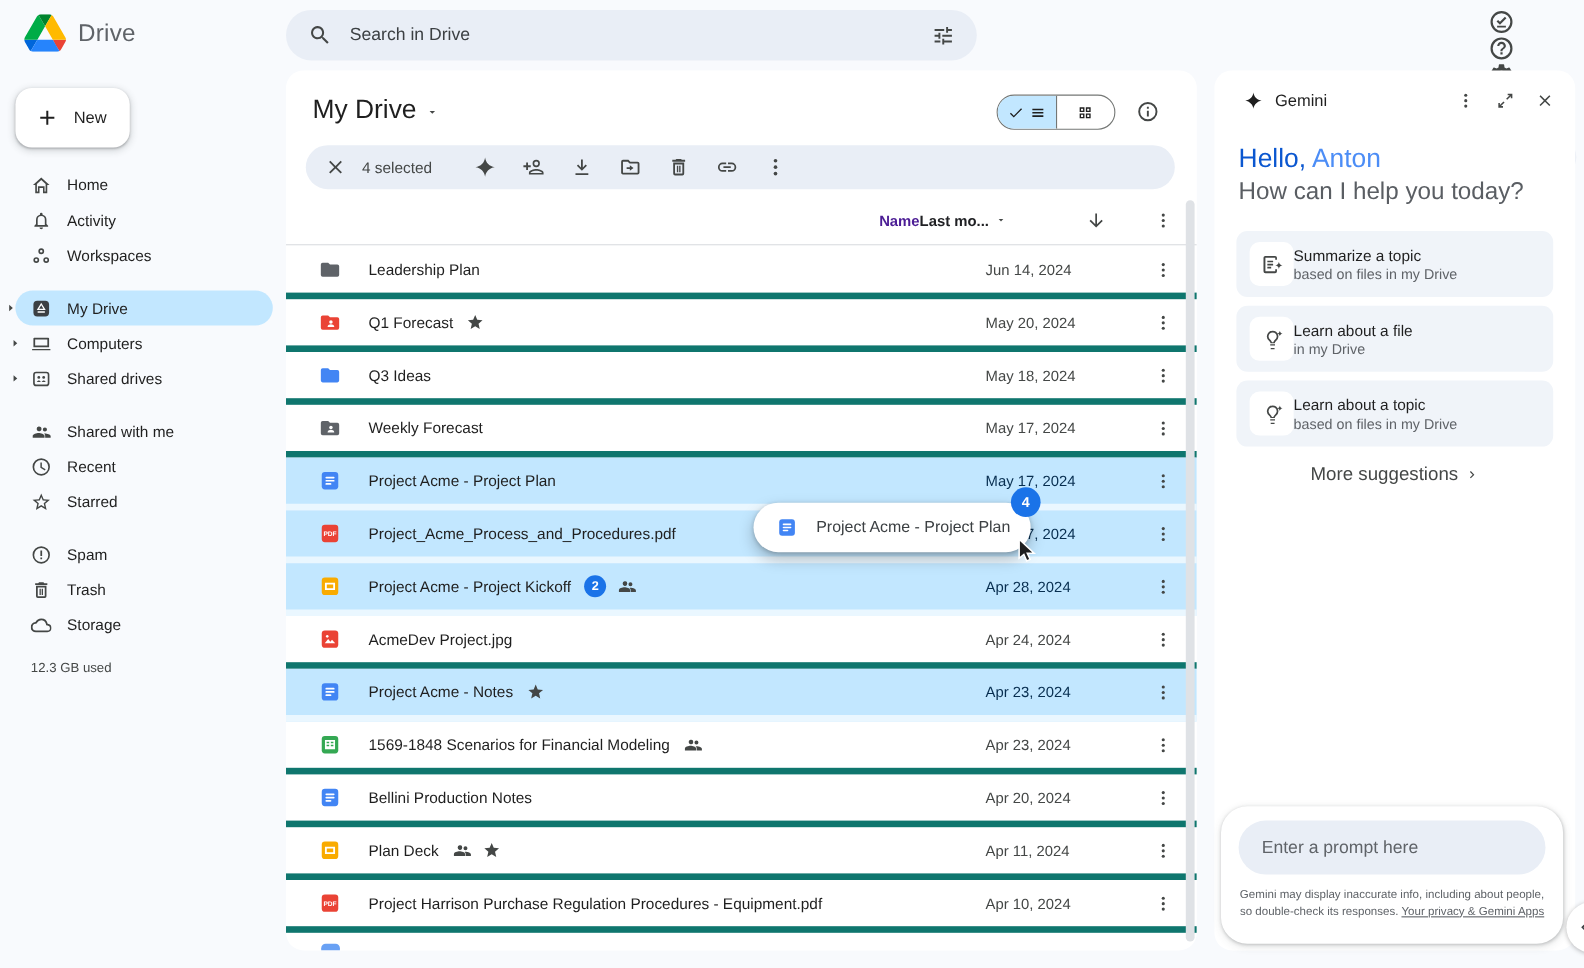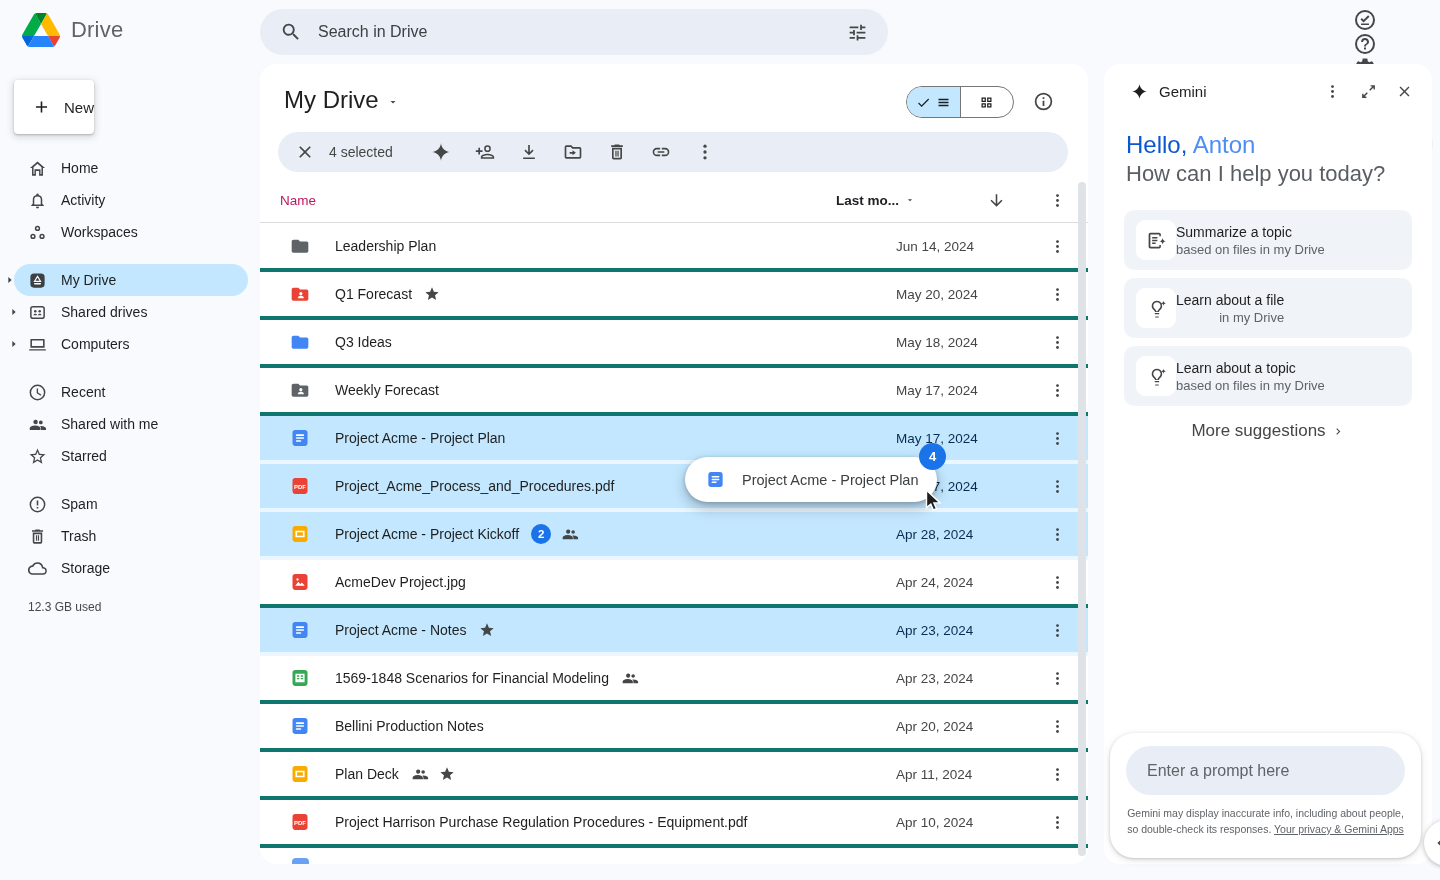--- a/index.html
+++ b/index.html
@@ -36,22 +36,22 @@
   .account-pill {
     height:48px; margin-left:8px; background:#E9EEF6; border-radius:26px;
     display:flex; align-items:center; gap:12px; padding:0 5px 0 18px;
   }
   .account-name { font-size:15px; font-weight:700; color:#202124; letter-spacing:.2px; }
   .avatar { width:38px; height:38px; border-radius:50%; overflow:hidden; }
 
   
   .sidebar { position:absolute; top:64px; left:0; width:260px; bottom:0; }
   .new-btn {
-    position:absolute; left:14px; top:16px; width:80px; height:54px;
-    background:#fff; border-radius:4px;
+    position:absolute; left:14px; top:16px; width:104px; height:54px;
+    background:#fff; border-radius:15px;
     box-shadow:0 1px 2px rgba(60,64,67,.3), 0 2px 6px 2px rgba(60,64,67,.15);
     display:flex; align-items:center; gap:13px; padding-left:18px;
     font-size:15px; color:#1f1f1f; cursor:pointer;
   }
   .new-btn .icon { width:22px; height:22px; color:#1f1f1f; }
   .nav { position:absolute; top:88px; left:0; width:248px; }
   .nav-group { margin-bottom:16px; }
   .nav-item {
     position:relative; height:32px; border-radius:0 16px 16px 0;
     display:flex; align-items:center; gap:14px; padding-left:28px;
@@ -88,32 +88,32 @@
   }
   .toolbar .icon { width:20px; height:20px; color:#444746; cursor:pointer; }
   .sel-count { font-size:14px; font-weight:500; color:#444746; margin:0 14px 0 14px; }
   .tb-actions { display:flex; align-items:center; gap:24px; margin-left:24px; }
 
   .list-header {
     position:absolute; top:114px; left:0; right:0; height:45px;
     display:flex; align-items:center; border-bottom:1px solid #DADCE0;
     padding-left:20px;
   }
-  .lh-name { flex:1; font-size:13.5px; font-weight:400; color:#be185d; }
+  .lh-name { flex:1; font-size:13.5px; font-weight:700; color:#4c1d95;text-align:right; }
   .lh-mod { width:130px; display:flex; align-items:center; gap:6px; font-size:13.5px; font-weight:600; color:#202124; cursor:pointer; }
   .lh-mod .icon { width:10px; height:10px; color:#444746; }
   .lh-sort { width:60px; display:flex; justify-content:center; }
   .lh-sort .icon { width:19px; height:19px; color:#444746; cursor:pointer; }
   .lh-menu { width:62px; display:flex; justify-content:center; }
   .lh-menu .icon { width:17px; height:17px; color:#444746; cursor:pointer; }
 
   .rows { position:absolute; top:160px; left:0; right:0; }
   .file-row {
     display:flex; align-items:center; height:48px;
-    border-bottom:4px solid #0f766e; padding-left:30px; cursor:pointer;
+    border-bottom:6px solid #0f766e; padding-left:30px; cursor:pointer;
   }
   .file-row.selected { background:var(--selection,#C2E7FF); border-bottom-color:rgba(255,255,255,.65); }
   .f-ic { width:20px; height:20px; flex:none; }
   .f-name { margin-left:25px; font-size:14px; font-weight:500; color:#1f1f1f; white-space:nowrap; }
   .f-extras { display:flex; align-items:center; gap:10px; margin-left:12px; flex:1; }
   .f-badge {
     width:20px; height:20px; border-radius:50%; background:var(--accent,#1A73E8);
     color:#fff; font-size:11.5px; font-weight:600; display:flex; align-items:center; justify-content:center;
   }
   .f-people { width:18px; height:18px; color:#444746; }
@@ -161,21 +161,21 @@
   .g-card {
     height:60px; background:#F0F4F9; border-radius:10px; margin-bottom:8px;
     display:flex; align-items:center; padding:0 12px; cursor:pointer;
   }
   .g-card-icon {
     width:40px; height:40px; background:#fff; border-radius:9px; flex:none;
     display:flex; align-items:center; justify-content:center;
   }
   .g-card-icon .icon { width:21px; height:21px; color:#444746; }
   .g-card-title { font-size:14px; font-weight:500; color:#1f1f1f; }
-  .g-card-sub { font-size:13px; color:#5f6368; margin-top:2px;text-align:right; }
+  .g-card-sub { font-size:13px; color:#5f6368; margin-top:2px; }
   .g-more {
     margin-top:15px; display:flex; align-items:center; justify-content:center; gap:6px;
     font-size:17px; font-weight:500; color:#444746; cursor:pointer;
   }
   .g-more .icon { width:13px; height:13px; color:#444746; }
   .prompt-card {
     position:absolute; left:6px; right:11px; bottom:6px; height:125px;
     background:#fff; border-radius:24px; padding:13px 16px 0;
     box-shadow:0 1px 3px rgba(60,64,67,.25), 0 2px 8px rgba(60,64,67,.12);
   }
@@ -334,58 +334,58 @@
           <span>My Drive</span>
         </div>
         <div class="nav-item">
           <span class="icon caret">
             <svg viewBox="0 0 24 24">
               <path fill="currentColor" d="M8 5v14l8-7z"></path>
             </svg>
           </span>
           <span class="icon">
             <svg viewBox="0 0 24 24">
+              <path fill="currentColor" d="M4 5h16a1 1 0 0 1 1 1v10H3V6a1 1 0 0 1 1-1zm1 2v7h14V7H5zM1.5 18h21v1.6h-21z"></path>
+            </svg>
+          </span>
+          <span>Computers</span>
+        </div>
+        <div class="nav-item">
+          <span class="icon caret">
+            <svg viewBox="0 0 24 24">
+              <path fill="currentColor" d="M8 5v14l8-7z"></path>
+            </svg>
+          </span>
+          <span class="icon">
+            <svg viewBox="0 0 24 24">
               <rect x="3.6" y="4.6" width="16.8" height="14.8" rx="2.6" fill="none" stroke="currentColor" stroke-width="1.9"></rect>
               <circle cx="9.2" cy="10.3" r="1.6" fill="currentColor"></circle>
               <circle cx="14.8" cy="10.3" r="1.6" fill="currentColor"></circle>
               <path d="M6.8 15.6c.5-1.3 1.6-1.9 2.4-1.9s1.9.6 2.4 1.9zM12.4 15.6c.5-1.3 1.6-1.9 2.4-1.9s1.9.6 2.4 1.9z" fill="currentColor"></path>
             </svg>
           </span>
           <span>Shared drives</span>
         </div>
-        <div class="nav-item">
-          <span class="icon caret">
-            <svg viewBox="0 0 24 24">
-              <path fill="currentColor" d="M8 5v14l8-7z"></path>
-            </svg>
-          </span>
-          <span class="icon">
-            <svg viewBox="0 0 24 24">
-              <path fill="currentColor" d="M4 5h16a1 1 0 0 1 1 1v10H3V6a1 1 0 0 1 1-1zm1 2v7h14V7H5zM1.5 18h21v1.6h-21z"></path>
-            </svg>
-          </span>
-          <span>Computers</span>
-        </div>
       </div>
       <div class="nav-group">
         <div class="nav-item">
           <span class="icon">
             <svg viewBox="0 0 24 24">
+              <path fill="currentColor" d="M9 11.5A2.8 2.8 0 1 0 9 6a2.8 2.8 0 0 0 0 5.5zm7.2.3a2.4 2.4 0 1 0 0-4.8 2.4 2.4 0 0 0 0 4.8zM9 13.3c-2.3 0-6.8 1.1-6.8 3.4V19h13.6v-2.3c0-2.3-4.5-3.4-6.8-3.4zm7.2.6c-.3 0-.6 0-1 .1.8.7 1.3 1.6 1.3 2.7V19h6.3v-2c0-2-4.2-3.1-6.6-3.1z"></path>
+            </svg>
+          </span>
+          <span>Shared with me</span>
+        </div>
+        <div class="nav-item">
+          <span class="icon">
+            <svg viewBox="0 0 24 24">
               <path fill="currentColor" d="M12 2a10 10 0 1 0 0 20 10 10 0 0 0 0-20zm0 18.1A8.1 8.1 0 1 1 12 3.9a8.1 8.1 0 0 1 0 16.2zM12.7 7H11v6l5.1 3.1.9-1.4-4.3-2.6z"></path>
             </svg>
           </span>
           <span>Recent</span>
-        </div>
-        <div class="nav-item">
-          <span class="icon">
-            <svg viewBox="0 0 24 24">
-              <path fill="currentColor" d="M9 11.5A2.8 2.8 0 1 0 9 6a2.8 2.8 0 0 0 0 5.5zm7.2.3a2.4 2.4 0 1 0 0-4.8 2.4 2.4 0 0 0 0 4.8zM9 13.3c-2.3 0-6.8 1.1-6.8 3.4V19h13.6v-2.3c0-2.3-4.5-3.4-6.8-3.4zm7.2.6c-.3 0-.6 0-1 .1.8.7 1.3 1.6 1.3 2.7V19h6.3v-2c0-2-4.2-3.1-6.6-3.1z"></path>
-            </svg>
-          </span>
-          <span>Shared with me</span>
         </div>
         <div class="nav-item">
           <span class="icon">
             <svg viewBox="0 0 24 24">
               <path fill="currentColor" d="M22 9.24l-7.19-.62L12 2 9.19 8.63 2 9.24l5.46 4.73L5.82 21 12 17.27 18.18 21l-1.63-7.03L22 9.24zM12 15.4l-3.76 2.27 1-4.28-3.32-2.88 4.38-.38L12 6.1l1.71 4.04 4.38.38-3.32 2.88 1 4.28L12 15.4z"></path>
             </svg>
           </span>
           <span>Starred</span>
         </div>
       </div>

